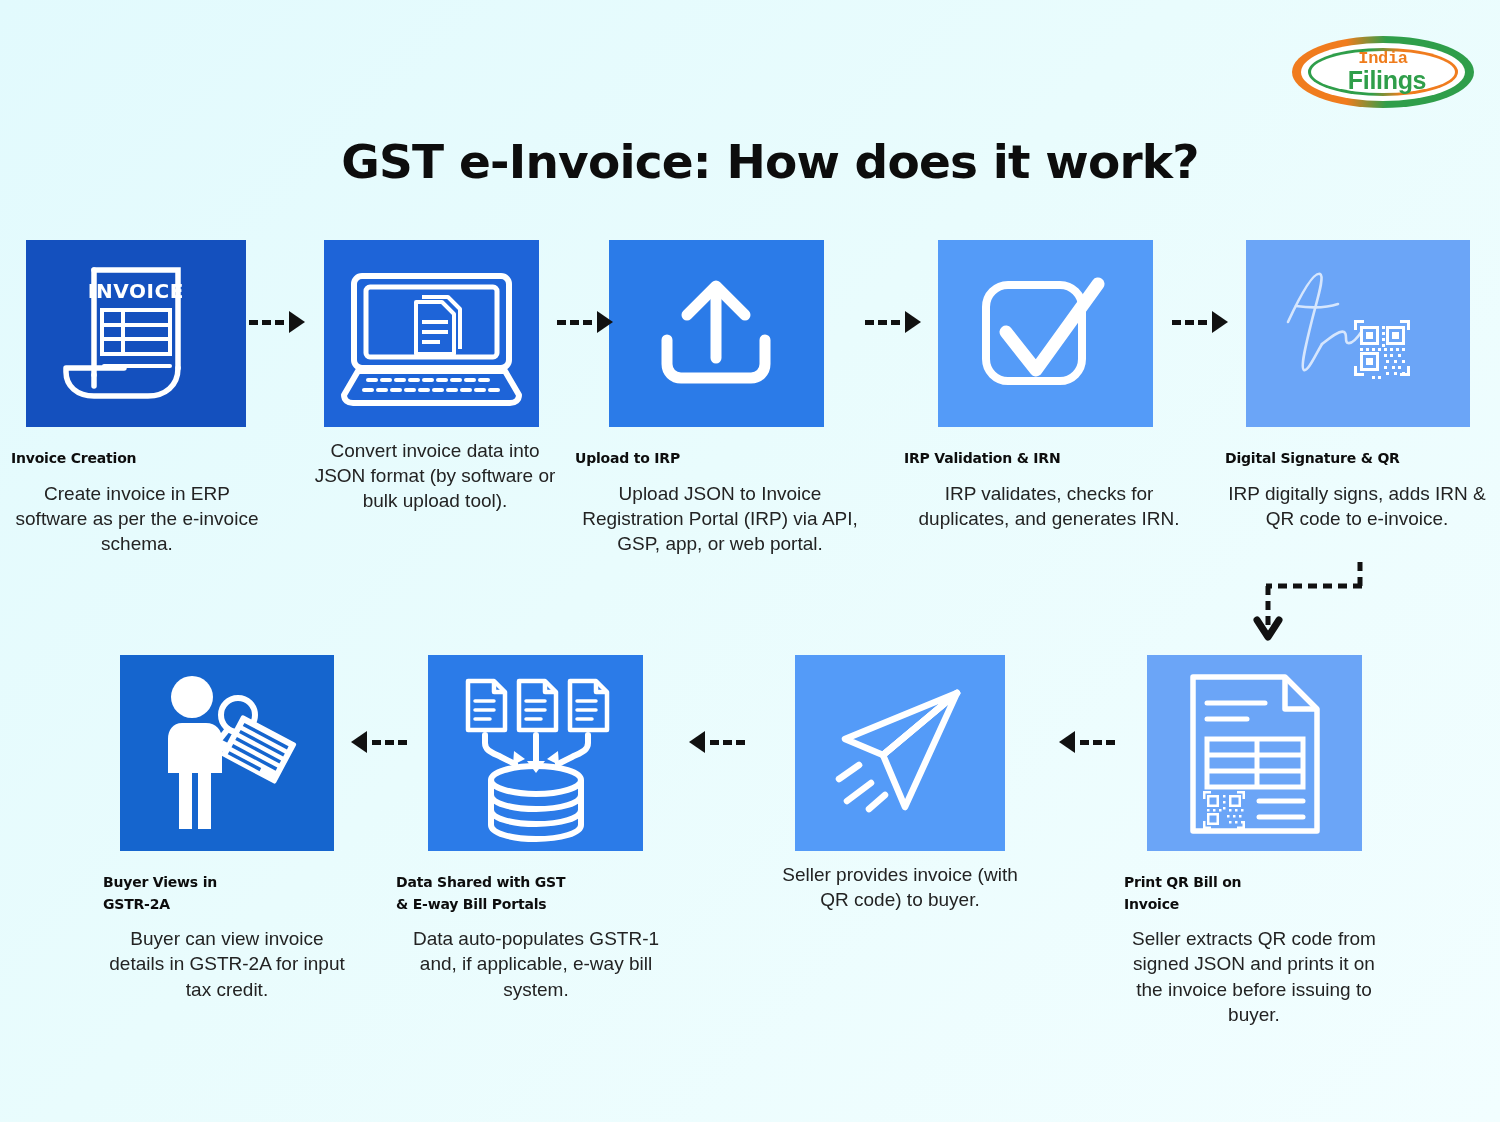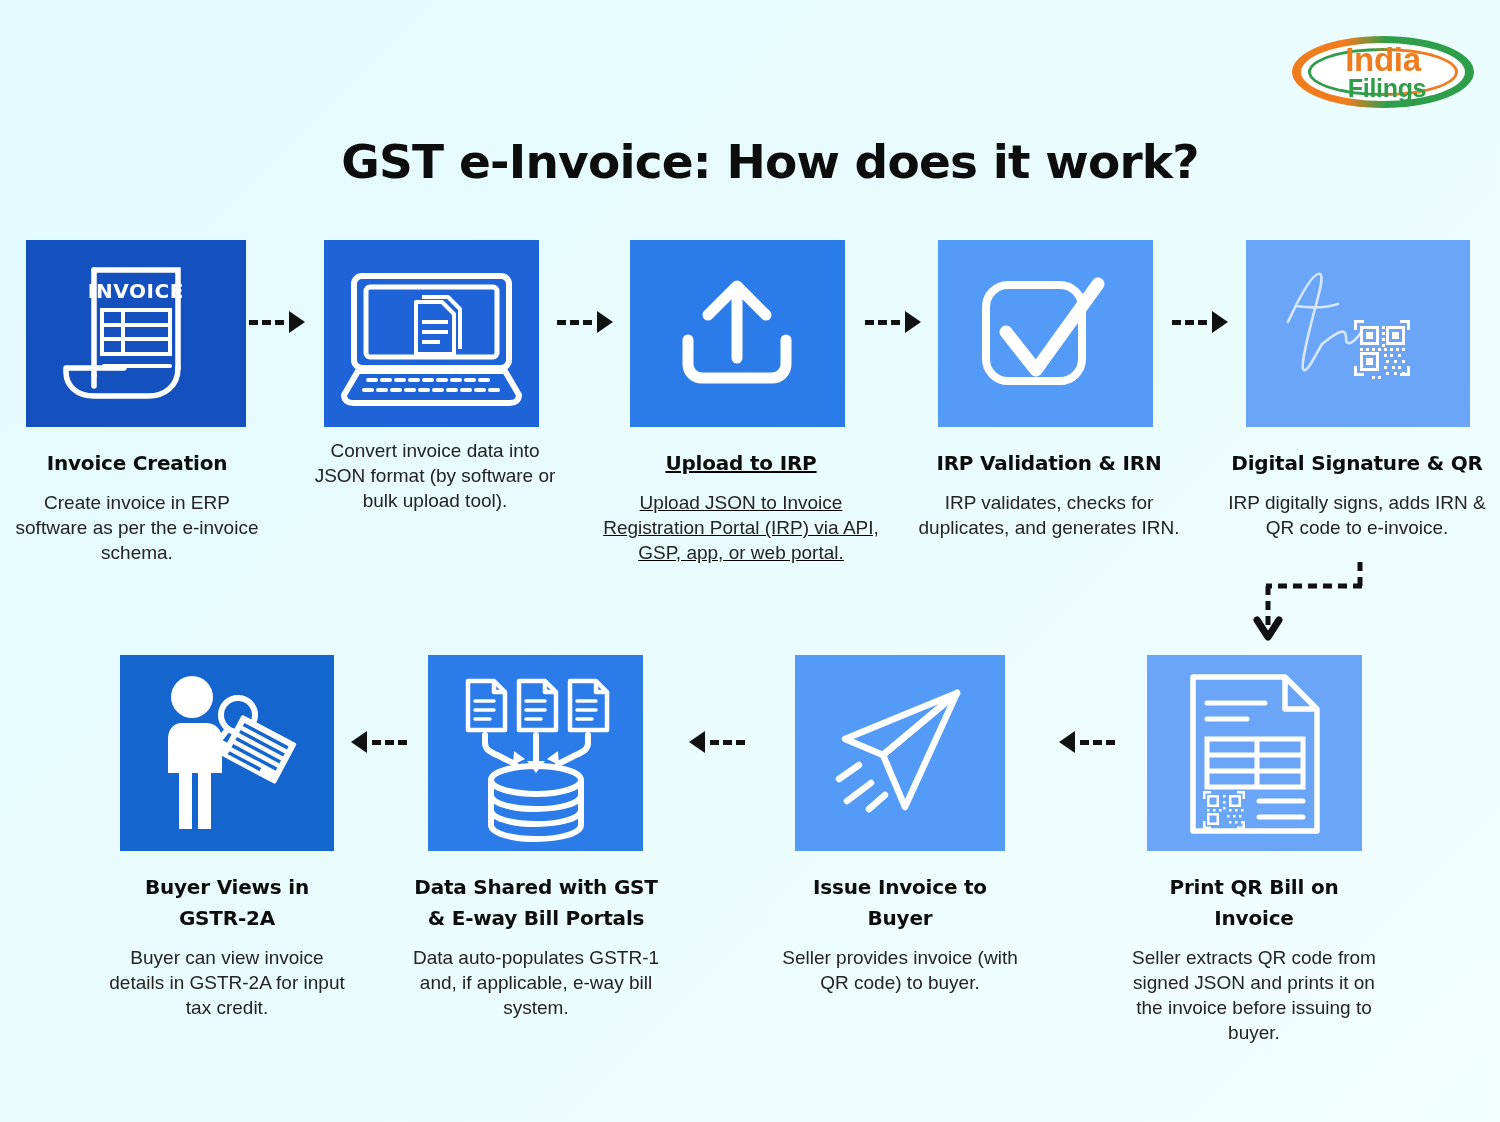--- a/index.html
+++ b/index.html
@@ -38,22 +38,23 @@
       linear-gradient(#fff,#fff) padding-box,
       linear-gradient(90deg,#2f9e4a 0%, #2f9e4a 42%, #f07c1e 62%, #f07c1e 100%) border-box;
   }
   #logo .words {
     position: absolute; inset: 0;
     display: flex; flex-direction: column;
     align-items: center; justify-content: center;
     line-height: 0.98;
   }
   #logo .w-india {
-    font-size: 33px; font-weight: bold; color: #ef7c1c;
+    font-size: 17px; font-weight: bold; color: #ef7c1c;
     letter-spacing: -0.3px;
+    font-family: Liberation Mono, monospace;
   }
   #logo .w-filings {
     font-size: 25px; font-weight: bold; color: #2f9e4a;
     letter-spacing: -0.3px;
     margin-left: 8px;
   }
 
   
   #title {
     position: absolute; left: 0; top: 134px; width: 1500px;
@@ -69,43 +70,43 @@
   
   .card { position: absolute; }
   .tile {
     position: relative;
     width: 222px; height: 187px;
     overflow: hidden;
   }
   .tile svg { display: block; width: 100%; height: 100%; }
   .card-title {
     margin-top: 21px;
-    text-align: center;
-    font-size: 20px;
+    text-align: left;
+    font-size: 14px;
     font-weight: bold;
     color: #0d0d0d;
     line-height: 1.55;
     letter-spacing: -0.2px;
     font-family: "DejaVu Sans", sans-serif;
   }
   .card-desc {
     margin-top: 11px;
     text-align: center;
     font-size: 19px;
     color: #232323;
     line-height: 1.32;
     font-family: "Liberation Sans", sans-serif;
   }
 
   
   .r1 { top: 240px; }
   .r1 .body { width: 252px; margin-left: -15px; }
   #card1 { left: 26px; }
   #card2 { left: 324px; }
-  #card3 { left: 630px; text-decoration: underline; }
+  #card3 { left: 609px; }
   #card4 { left: 938px; }
   #card5 { left: 1246px; }
   #card3 .body, #card4 .body { width: 290px; margin-left: -34px; }
   #card5 .body { width: 264px; margin-left: -21px; }
   #card1 .tile { width: 220px; }
   #card2 .tile, #card3 .tile, #card4 .tile { width: 215px; }
   #card5 .tile { width: 224px; }
 
   
   .r2 { top: 655px; }
@@ -465,24 +466,20 @@
           <path d="M88 100 L162 38"></path>
         </g>
         <g stroke="#fff" stroke-width="6.5" stroke-linecap="round">
           <line x1="44" y1="124" x2="64" y2="110"></line>
           <line x1="52" y1="146" x2="76" y2="128"></line>
           <line x1="74" y1="154" x2="90" y2="140"></line>
         </g>
       </svg>
     </div>
     <div class="body">
-      <div class="card-title">
-        <div>Issue Invoice to</div>
-        <div>Buyer</div>
-      </div>
       <div class="card-desc">Seller provides invoice (with QR code) to buyer.</div>
     </div>
   </div>
 
   <div class="card r2" id="card9">
     <div class="tile" style="background:#6ba5f7">
       <svg viewBox="0 0 215 196">
         <g fill="none" stroke="#fff" stroke-width="5.5" stroke-linejoin="round">
           <path d="M46 22 h92 l32 32 v122 h-124 z"></path>
           <path d="M138 22 v32 h32"></path>

